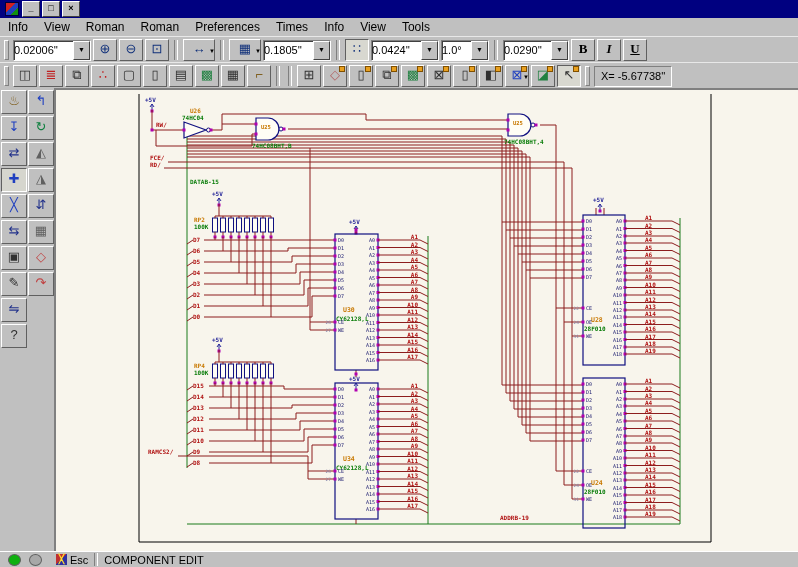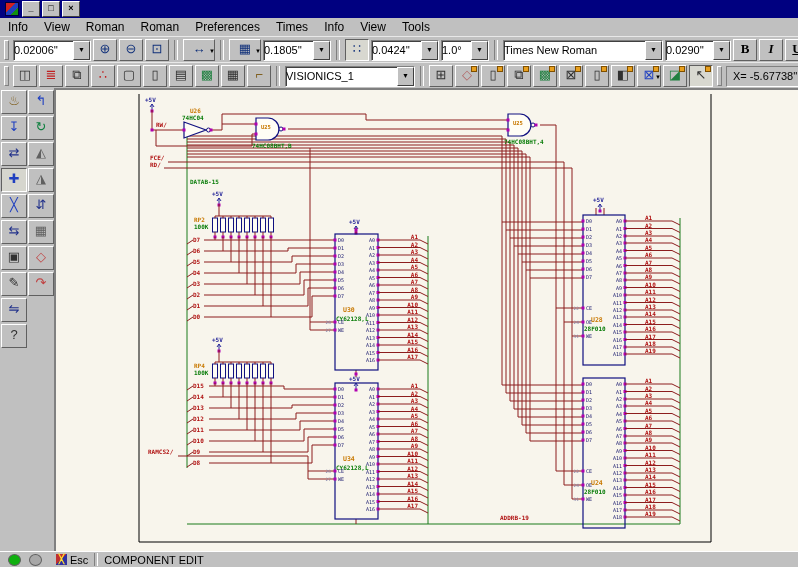--- a/index.html
+++ b/index.html
@@ -97,24 +97,20 @@
   <span class="tbtn pressed"><span>∷</span></span>
   <span class="combo" style="width:66px">
     <span class="val">0.0424''</span>
     <span class="drop">▼</span>
   </span>
   <span class="combo" style="width:46px">
     <span class="val">1.0°</span>
     <span class="drop">▼</span>
   </span>
   <span class="sep"></span>
-  <span class="combo" style="width:158px">
-    <span class="val">Times New Roman</span>
-    <span class="drop">▼</span>
-  </span>
   <span class="combo" style="width:64px">
     <span class="val">0.0290''</span>
     <span class="drop">▼</span>
   </span>
   <span class="tbtn fontbtn">B</span>
   <span class="tbtn fontbtn" style="font-style:italic">I</span>
   <span class="tbtn fontbtn" style="text-decoration:underline">U</span>
 
 </div>
 
@@ -126,24 +122,20 @@
       <span class="tbtn"><span style="color: rgb(48, 48, 48);">⧉</span></span>
       <span class="tbtn"><span style="color: rgb(192, 32, 32);">∴</span></span>
       <span class="tbtn"><span style="color: rgb(48, 48, 48);">▢</span></span>
       <span class="tbtn"><span style="color: rgb(48, 48, 48);">▯</span></span>
       <span class="tbtn"><span style="color: rgb(48, 48, 48);">▤</span></span>
       <span class="tbtn"><span style="color: rgb(32, 128, 64);">▩</span></span>
       <span class="tbtn"><span style="color: rgb(48, 48, 48);">▦</span></span>
       <span class="tbtn"><span style="color: rgb(128, 96, 32);">⌐</span></span>
     </span>
   <span class="sep"></span>
-  <span class="combo" style="width:128px">
-    <span class="val">VISIONICS_1</span>
-    <span class="drop">▼</span>
-  </span>
   <span class="sep"></span>
   <span id="tb2right" style="display:flex;gap:2px;">
       <span class="tbtn"><span style="color: rgb(48, 48, 48);">⊞</span></span>
       <span class="tbtn"><span style="color: rgb(176, 96, 96);">◇</span><span class="dot"></span></span>
       <span class="tbtn"><span style="color: rgb(48, 48, 48);">▯</span><span class="dot"></span></span>
       <span class="tbtn"><span style="color: rgb(48, 48, 48);">⧉</span><span class="dot"></span></span>
       <span class="tbtn"><span style="color: rgb(32, 128, 64);">▩</span><span class="dot"></span></span>
       <span class="tbtn"><span style="color: rgb(48, 48, 48);">⊠</span><span class="dot"></span></span>
       <span class="tbtn"><span style="color: rgb(48, 48, 48);">▯</span><span class="dot"></span></span>
       <span class="tbtn"><span style="color: rgb(48, 48, 48);">◧</span><span class="dot"></span></span>

